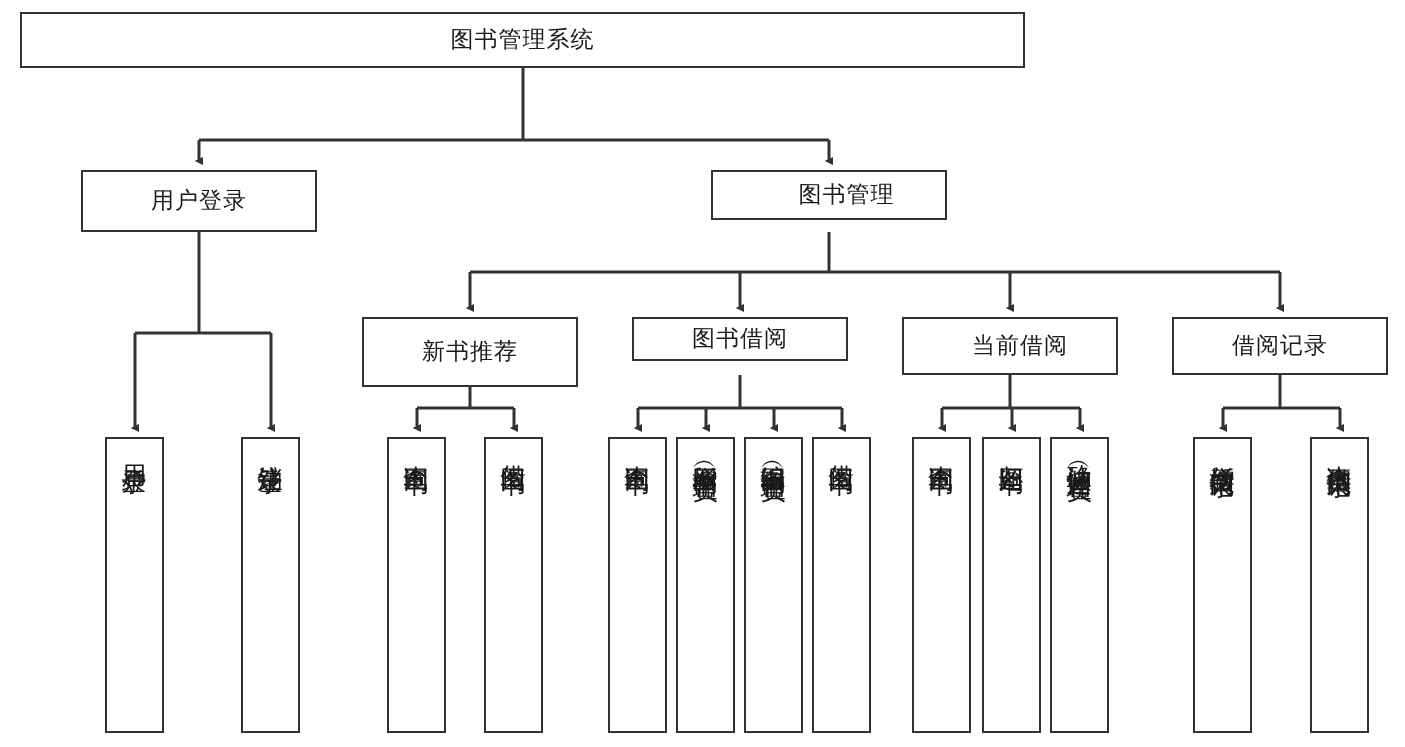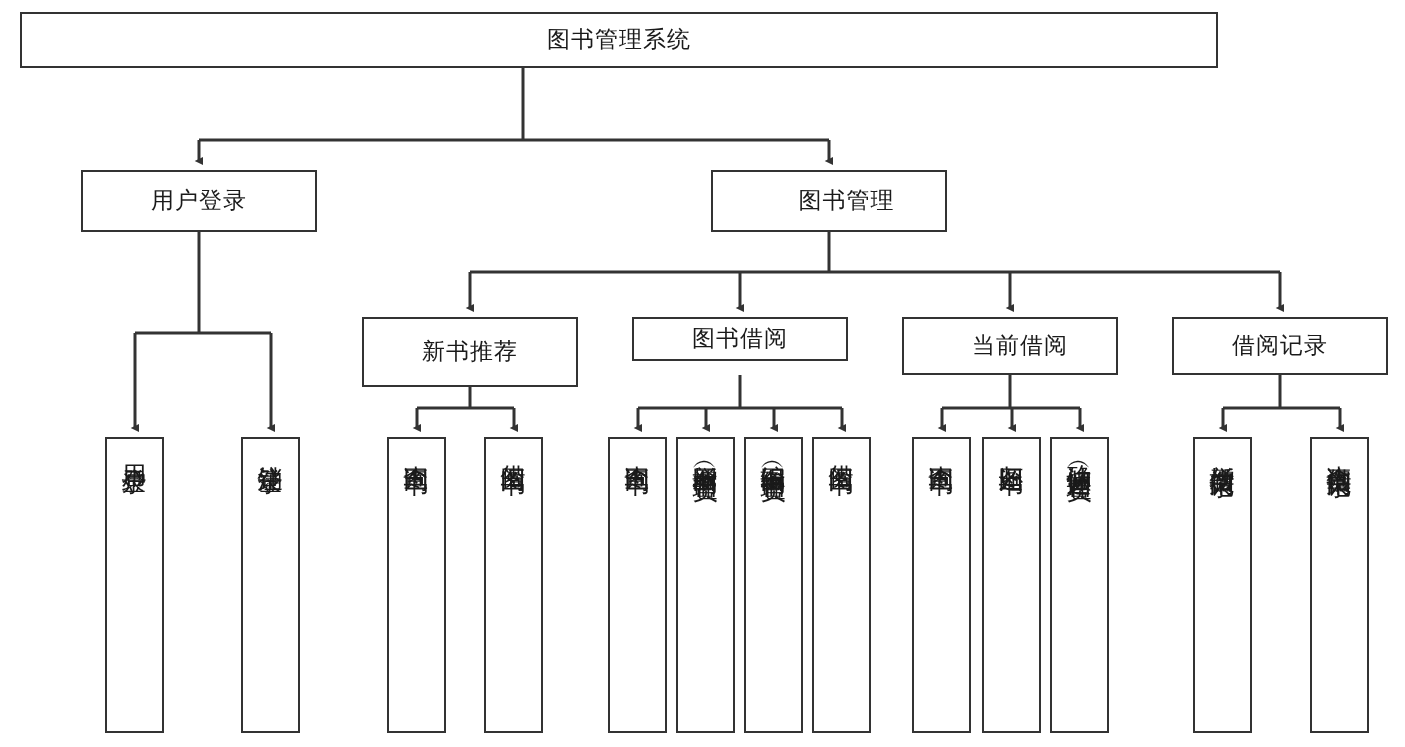--- a/index.html
+++ b/index.html
@@ -102,27 +102,27 @@
         <path d="M1012,408 L1012,428" marker-end="url(#arrowhead)"></path>
         <path d="M1080,408 L1080,428" marker-end="url(#arrowhead)"></path>
         <path d="M1280,375 L1280,408"></path>
         <path d="M1223,408 L1340,408"></path>
         <path d="M1223,408 L1223,428" marker-end="url(#arrowhead)"></path>
         <path d="M1340,408 L1340,428" marker-end="url(#arrowhead)"></path>
       </g>
   </svg>
 
   <div id="node-layer">
-      <div class="node-box node-h" style="left: 20px; top: 12px; width: 1198px; height: 56px;">
+      <div class="node-box node-h" style="left: 20px; top: 12px; width: 1005px; height: 56px;">
         <span class="node-label">图书管理系统</span>
       </div>
       <div class="node-box node-h" style="left: 81px; top: 170px; width: 236px; height: 62px;">
         <span class="node-label">用户登录</span>
       </div>
-      <div class="node-box node-h" style="left: 711px; top: 170px; width: 236px; height: 62px; padding-left: 35px;">
+      <div class="node-box node-h" style="left: 711px; top: 170px; width: 236px; height: 50px; padding-left: 35px;">
         <span class="node-label">图书管理</span>
       </div>
       <div class="node-box node-h" style="left: 362px; top: 317px; width: 216px; height: 70px;">
         <span class="node-label">新书推荐</span>
       </div>
       <div class="node-box node-h" style="left: 632px; top: 317px; width: 216px; height: 44px;">
         <span class="node-label">图书借阅</span>
       </div>
       <div class="node-box node-h" style="left: 902px; top: 317px; width: 216px; height: 58px; padding-left: 20px;">
         <span class="node-label">当前借阅</span>

